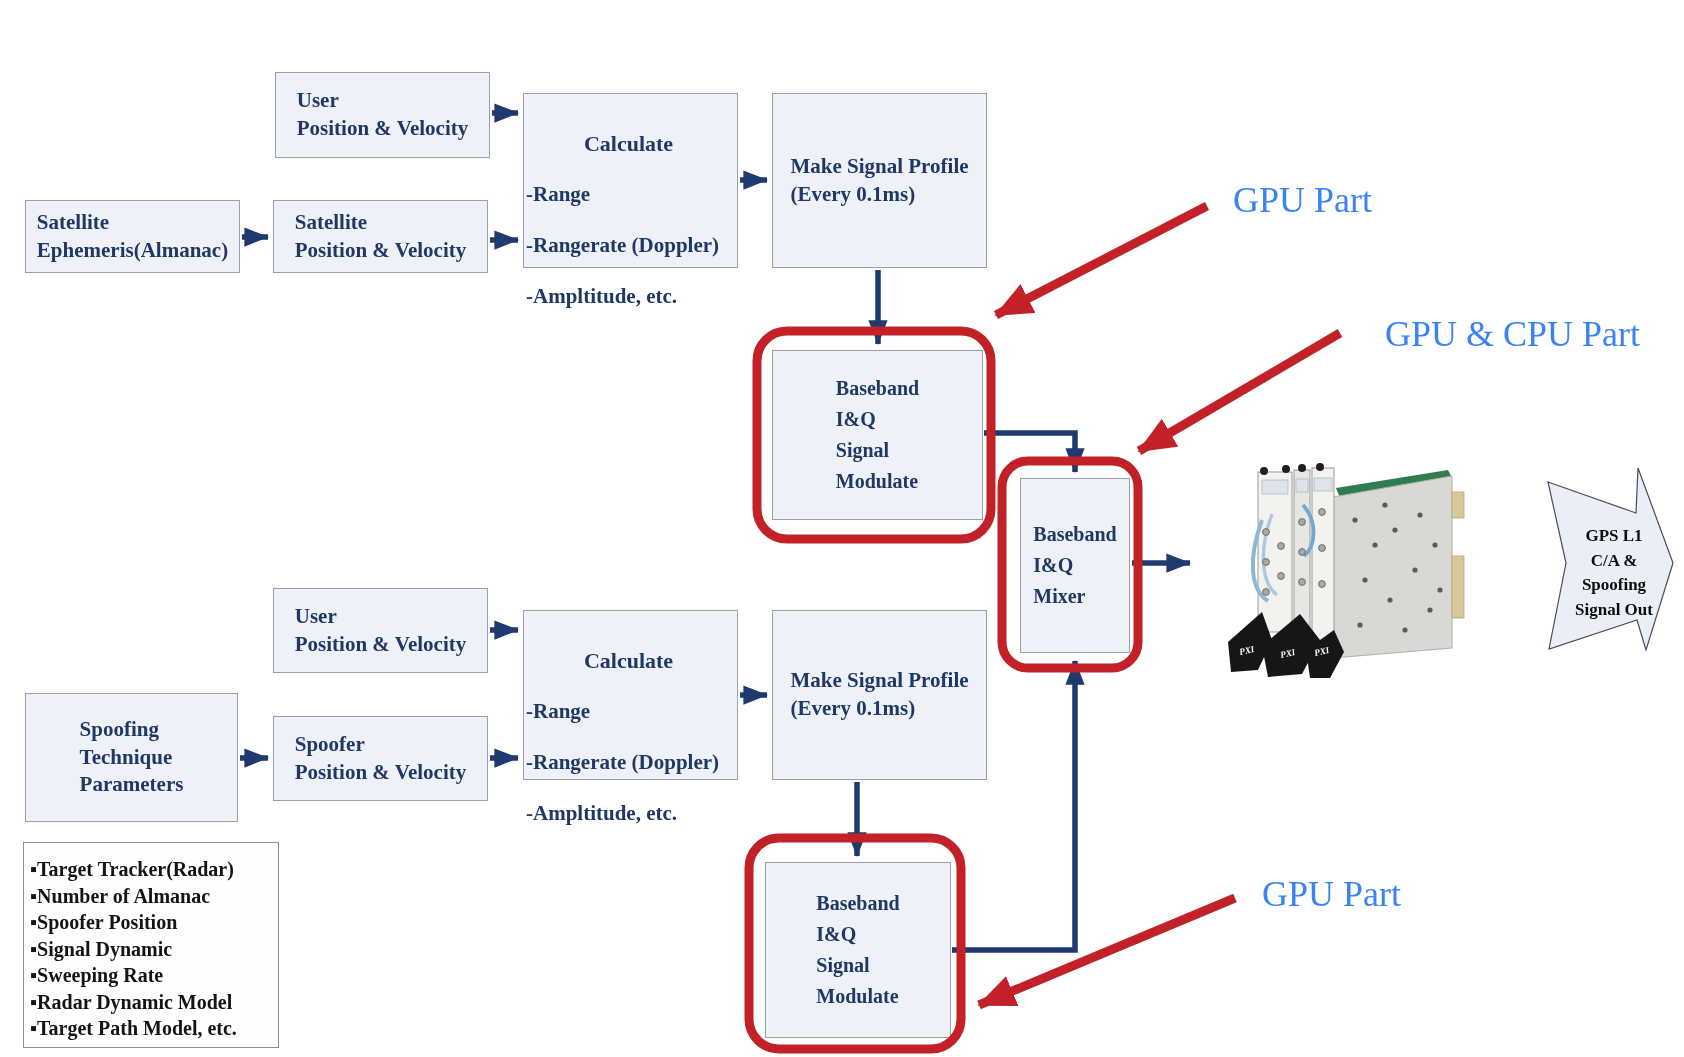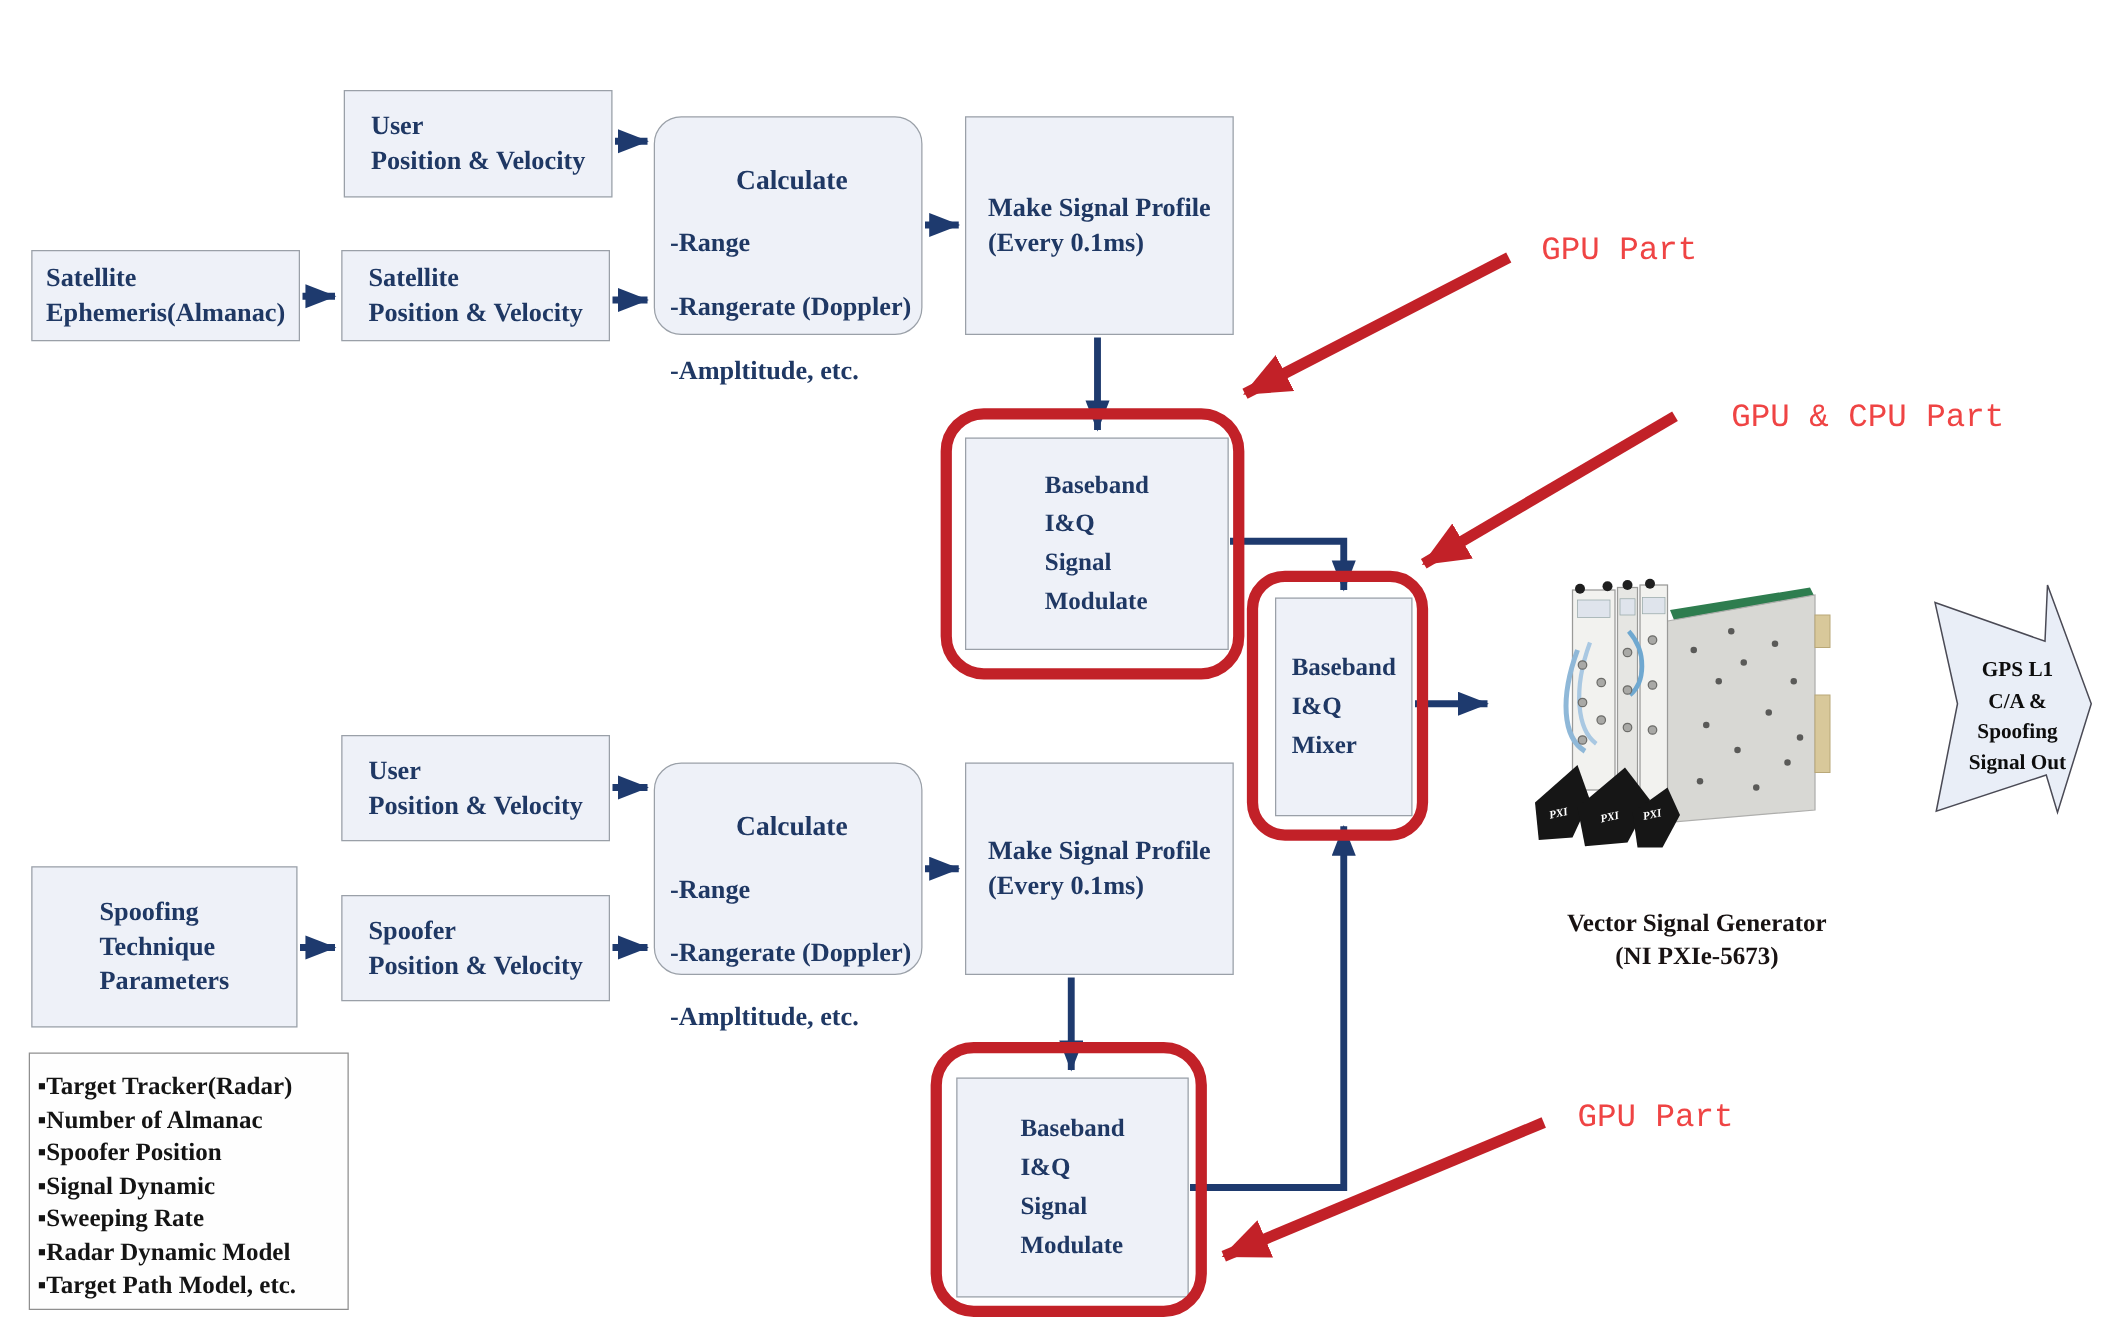--- a/index.html
+++ b/index.html
@@ -2,31 +2,31 @@
 <html><head>
 <meta charset="utf-8">
 <style>
   html,body { margin:0; padding:0; background:#ffffff; }
   .stage { position:relative; width:1684px; height:1057px; background:#ffffff; overflow:hidden;
            font-family:"Liberation Serif", serif; }
   .box { position:absolute; box-sizing:border-box; background:#eef1f8; border:1.4px solid #9aa0a8;
          color:#1f3864; font-weight:bold; display:flex; align-items:center; justify-content:center;
          text-align:left; white-space:pre-line; z-index:1; font-family:"Liberation Serif", serif; }
   .fs21 { font-size:21px; line-height:1.32; }
-  .calc { display:block; text-align:left; padding:16px 6px 0 12px;border-radius:22px; }
+  .calc { display:block; text-align:left; padding:16px 6px 0 2px; }
   .calc-title { text-align:center; font-size:22px; line-height:32px; font-weight:bold; color:#1f3864; }
   .calc-item { font-size:21px; line-height:33px; font-weight:bold; color:#1f3864; white-space:nowrap; }
   .mod { font-size:20px; line-height:31px; }
   .mixer { font-size:20px; line-height:31px; }
   .params { position:absolute; box-sizing:border-box; background:#fefefe; border:1.6px solid #8f8f8f;
             padding:13px 6px 0 6px; z-index:1; }
   .param-item { font-family:"Liberation Serif", serif; font-weight:bold; color:#141414;
                 font-size:20px; line-height:26.5px; white-space:nowrap; }
-  .note-label { position:absolute; font-family:Liberation Mono, monospace; color:#ef4444;
-                font-size:26px; line-height:36px; z-index:3; white-space:nowrap; }
+  .note-label { position:absolute; font-family:Liberation Serif, serif; color:#3b82f6;
+                font-size:36px; line-height:36px; z-index:3; white-space:nowrap; }
   .caption { position:absolute; font-family:"Liberation Serif", serif; font-weight:bold; color:#181212;
              font-size:20px; line-height:1.3; text-align:center; white-space:pre-line; z-index:3; }
   .gps-text { position:absolute; font-family:"Liberation Serif", serif; font-weight:bold; color:#0d0d0d;
               font-size:17px; line-height:1.45; text-align:center; white-space:pre-line; z-index:3; }
   svg.overlay { position:absolute; left:0; top:0; z-index:2; pointer-events:none; }
 </style>
 </head>
 <body>
 
 <div class="stage">
@@ -93,22 +93,20 @@
     <div class="param-item">▪Radar Dynamic Model</div>
     <div class="param-item">▪Target Path Model, etc.</div>
   </div>
 
   <div class="note-label" style="left:1233px; top:182px;">GPU Part</div>
 
   <div class="note-label" style="left:1365px; top:316px;margin-left:20px;">GPU &amp; CPU Part</div>
 
   <div class="note-label" style="left:1262px; top:876px;">GPU Part</div>
 
-  <div class="caption" style="left:1240px; top:726px; width:235px;">Vector Signal Generator
-(NI PXIe-5673)</div>
 
   <div class="gps-text" style="left:1558px; top:524px; width:112px;">GPS L1
 C/A &amp;
 Spoofing
 Signal Out</div>
 
   <svg class="overlay" width="1684" height="1057" viewBox="0 0 1684 1057">
     <defs>
       <marker id="ah-blue" markerWidth="5" markerHeight="4" refX="4.3" refY="1.75" orient="auto" markerUnits="strokeWidth">
         <path d="M0,0 L4.5,1.75 L0,3.5 Z" fill="#1e3a6e"></path>

